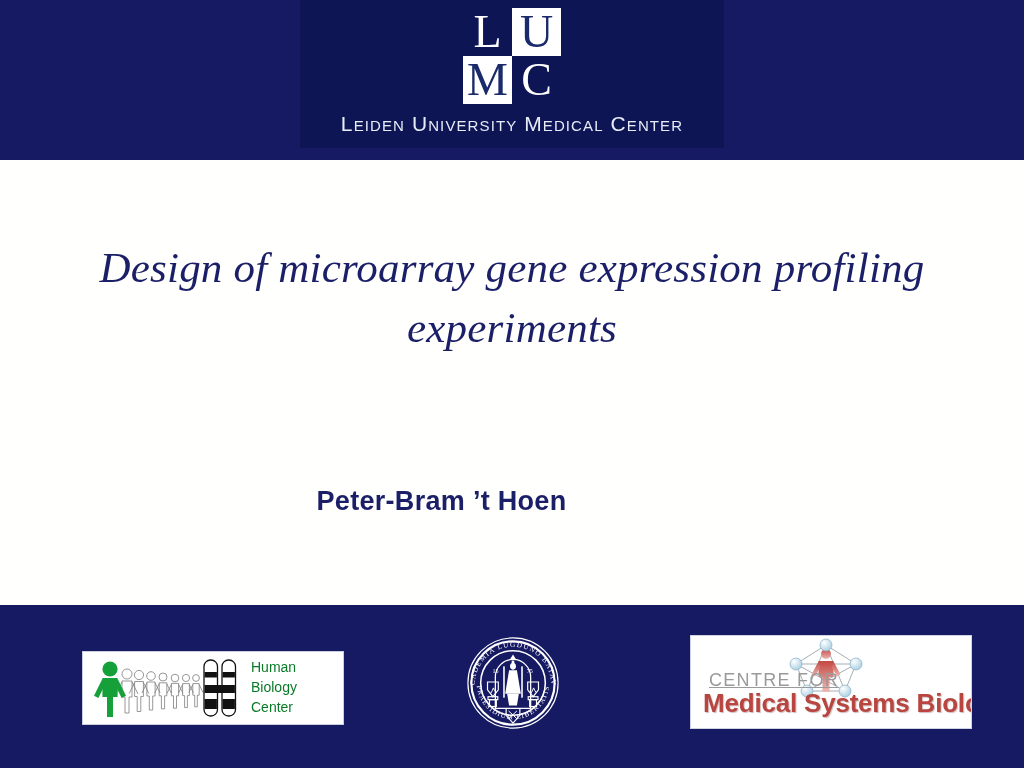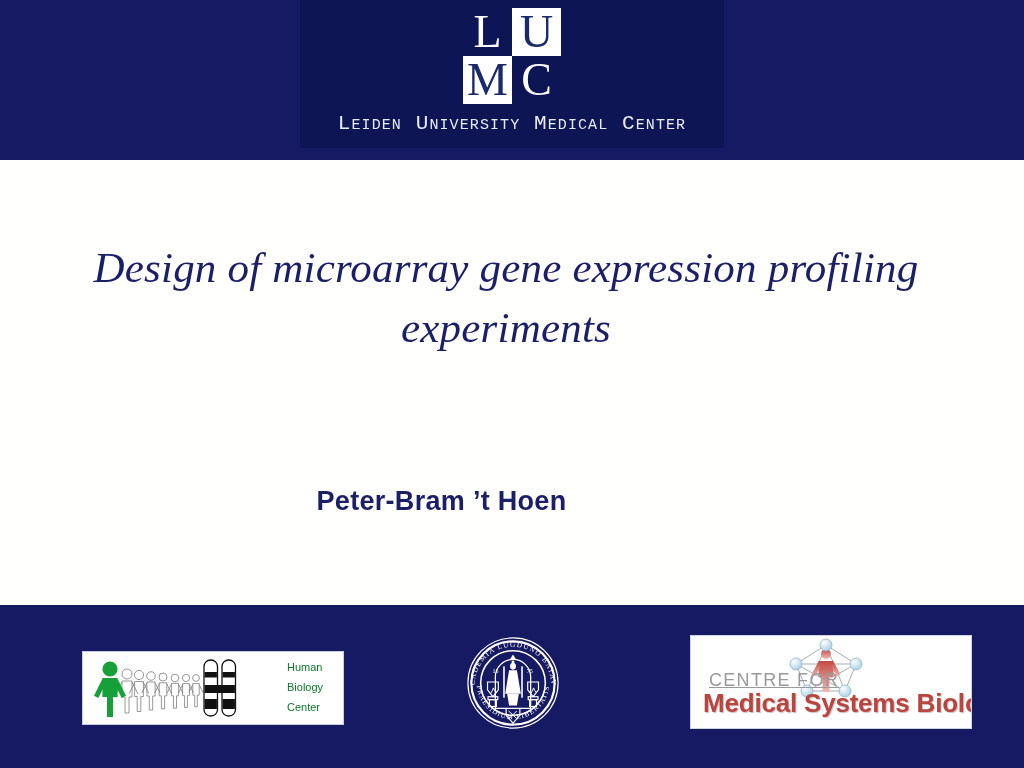--- a/index.html
+++ b/index.html
@@ -60,32 +60,32 @@
   .q-u { left: 49px; top: 0; color: #1b2a6b; background: #ffffff; }
   .q-m { left: 0;  top: 48px; color: #1b2a6b; background: #ffffff; }
   .q-c { left: 49px; top: 48px; color: #ffffff; }
 
   .lumc-wordmark {
     position: absolute;
     left: 0;
     top: 112px;
     width: 424px;
     text-align: center;
-    font-family: Liberation Mono, monospace;
+    font-family: Liberation Sans, sans-serif;
     font-size: 21px;
     letter-spacing: 1.1px;
     color: #e7ecf6;
     font-variant: small-caps;
     white-space: nowrap;
   }
 
   
   .slide-title {
     position: absolute;
-    left: 16px;
+    left: 22px;
     top: 238px;
     width: 980px;
     text-align: center;
     font-family: "Liberation Serif", serif;
     font-style: italic;
     font-size: 43px;
     line-height: 1.40;
     color: #1b1f68;
     letter-spacing: 0.2px;
   }
@@ -126,25 +126,24 @@
   .hgl-figures {
     position: absolute;
     left: 0; top: 0;
     width: 165px; height: 72px;
   }
   .hgl-text {
     position: absolute;
     left: 168px;
     top: 5px;
     font-family: "Liberation Sans", sans-serif;
-    font-size: 11px;
+    font-size: 14px;
     line-height: 20px;
     font-weight: normal;
     color: #0b7a28;
-    margin-left: 36px;
   }
 
   
   .seal {
     position: absolute;
     left: 464px;
     top: 633px;
     width: 98px;
     height: 100px;
   }

